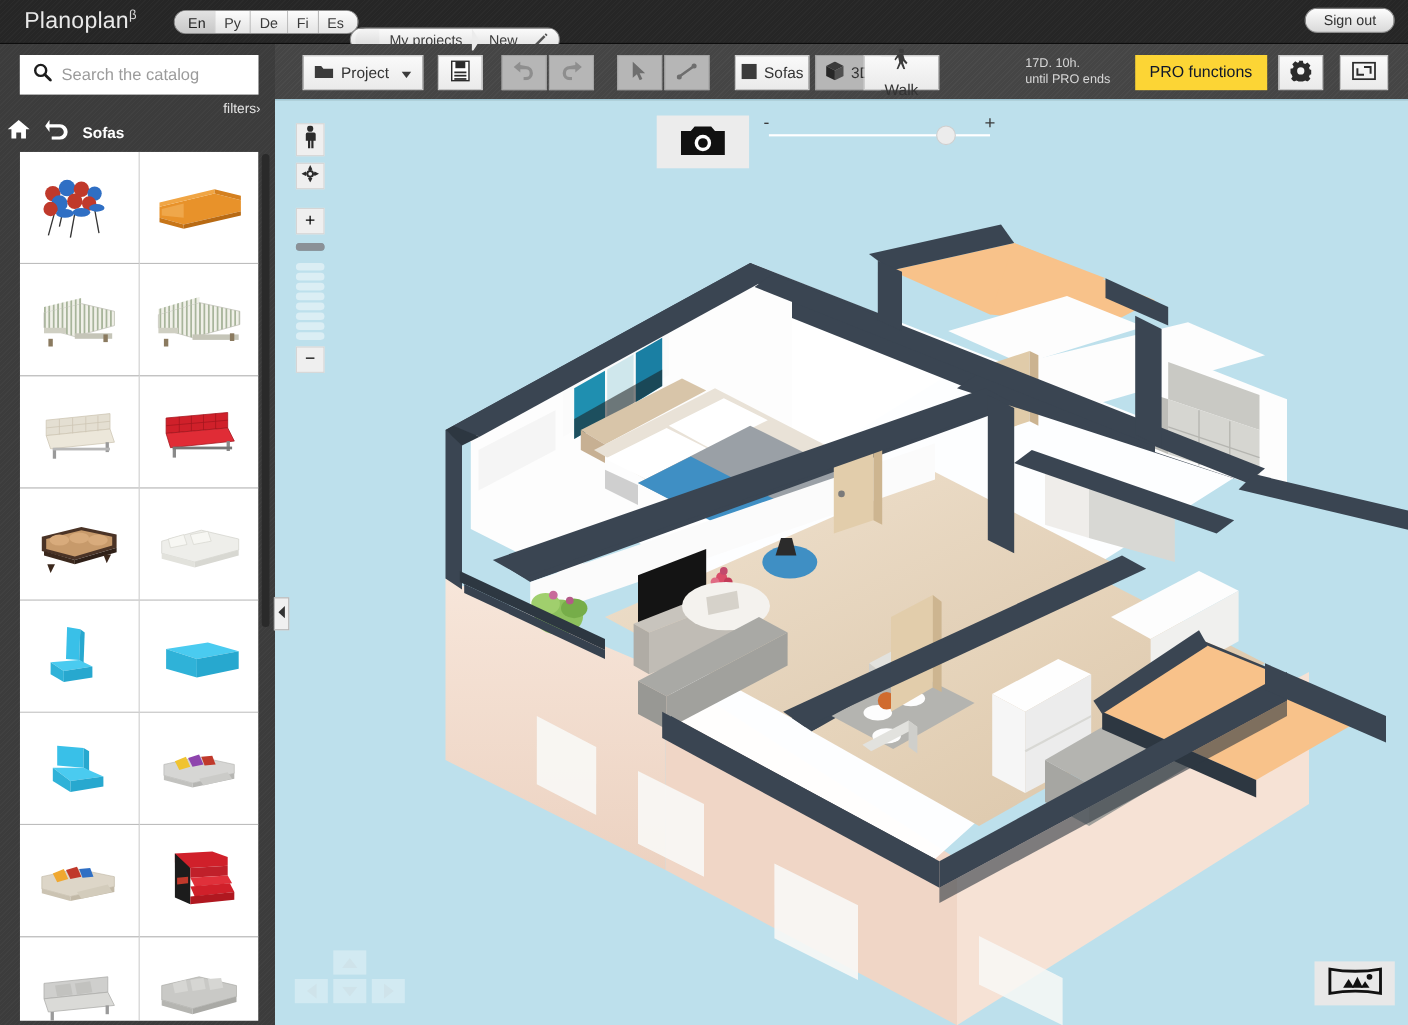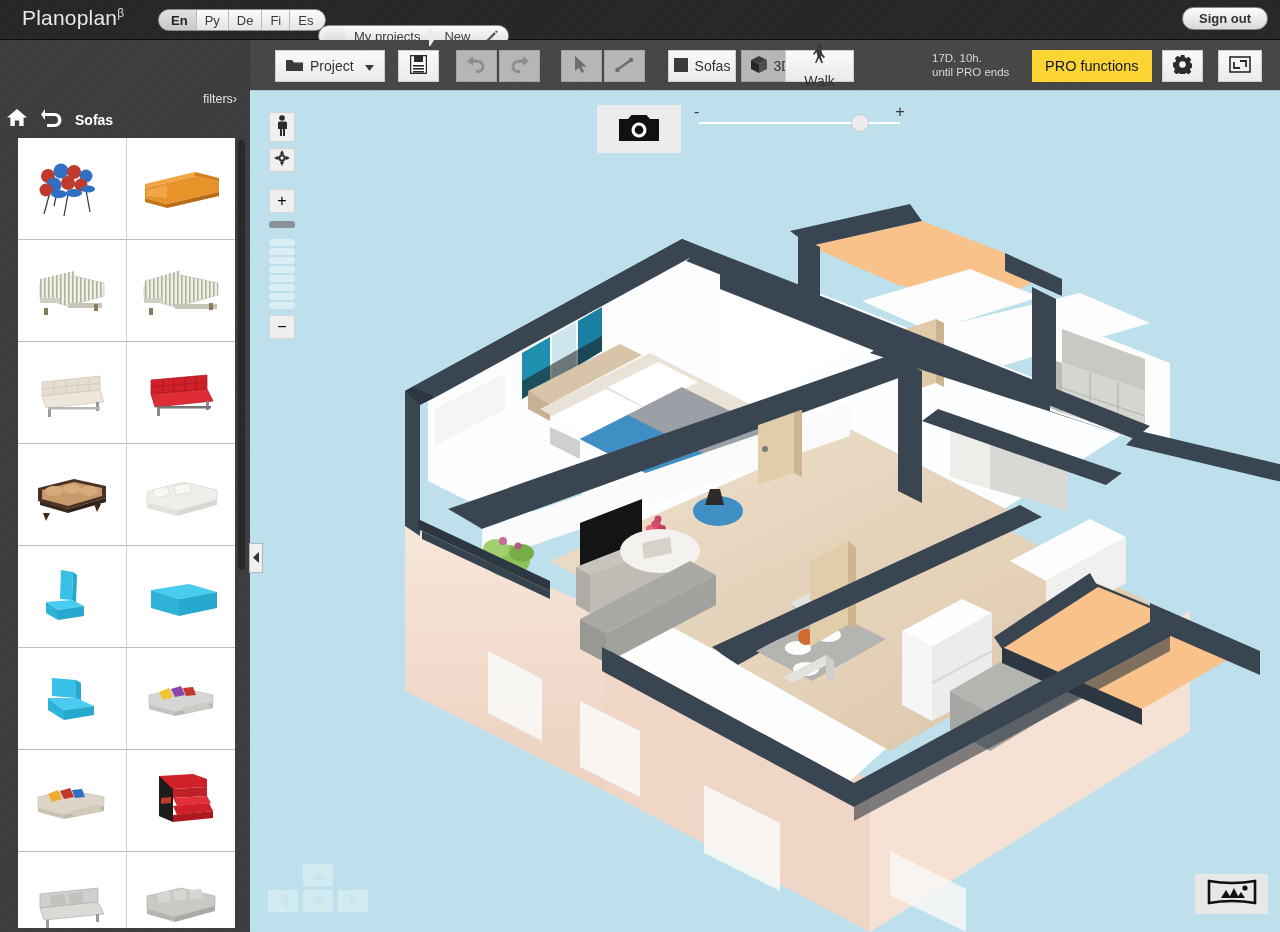--- a/index.html
+++ b/index.html
@@ -28,21 +28,21 @@
     background:linear-gradient(#fbfbfb,#dcdcdc);
     display:flex; align-items:stretch; overflow:hidden;
     border:1px solid #8d8d8d;
   }
   #langs { left:158px; top:9px; }
   #langs .lang {
     padding:0 8px; display:flex; align-items:center; justify-content:center;
     font-size:13px; color:#3a3a3a; border-right:1px solid #b9b9b9;
     background:linear-gradient(#fcfcfc,#e4e4e4); cursor:pointer;
   }
-  #langs .lang:first-child { padding-left:12px; border-radius:11px 0 0 11px;font-weight:bold; }
+  #langs .lang:first-child { padding-left:12px; border-radius:11px 0 0 11px; }
   #langs .lang:last-child { border-right:none; padding-right:12px; border-radius:0 11px 11px 0; }
   #langs .lang.sel { background:linear-gradient(#e2e2e2,#c8c8c8); color:#222; }
 
   #breadcrumb { left:318px; top:9px; padding-left:4px;margin-top:16px; }
   #breadcrumb .bcap {
     width:22px; background:linear-gradient(#f6f6f6,#d4d4d4);
     border-radius:11px 0 0 11px;
   }
   #breadcrumb .bc {
     display:flex; align-items:center; font-size:13px; color:#3c3c3c;
@@ -54,21 +54,21 @@
     border-top:11px solid transparent; border-bottom:11px solid transparent;
     border-left:7px solid #ececec; z-index:2;
   }
   #breadcrumb .bc.last { padding-left:15px; padding-right:6px;text-decoration:underline; }
   #pencil-ic { display:flex; align-items:center; padding-right:12px; }
 
   #signout {
     position:absolute; right:12px; top:7px; height:23px; padding:0 16px;
     border-radius:12px; background:linear-gradient(#fdfdfd,#d9d9d9);
     border:1px solid #8a8a8a; color:#333; font-size:13px;
-    display:flex; align-items:center; cursor:pointer;font-weight:bold;
+    display:flex; align-items:center; cursor:pointer;
   }
 
   
   #sidebar {
     position:absolute; left:0; top:40px; width:250px; height:892px;
     background:#3c3c3c;
     background-image:repeating-linear-gradient(135deg, rgba(255,255,255,.025) 0 1px, transparent 1px 3px);
   }
   #searchwrap {
     position:absolute; left:18px; top:10px; width:217px; height:36px;
@@ -240,20 +240,29 @@
           <path d="M10.1 2.3 L11.2 1.2 L12.8 2.8 L11.7 3.9 Z" fill="#555"></path>
         </svg>
     </div>
   </div>
 
   <div id="signout">Sign out</div>
 </div>
 
 <div id="sidebar">
 
+  <div id="searchwrap">
+    <span>
+      <svg width="17" height="17" viewBox="0 0 17 17">
+        <circle cx="7" cy="7" r="5" fill="none" stroke="#1d1d1d" stroke-width="2.2"></circle>
+        <line x1="10.7" y1="10.7" x2="16" y2="16" stroke="#1d1d1d" stroke-width="2.6" stroke-linecap="round"></line>
+      </svg>
+    </span>
+    <input id="search-input" type="text" placeholder="Search the catalog" style="">
+  </div>
 
   <div id="filters">filters›</div>
 
   <div id="crumbrow">
     <span>
       <svg width="22" height="19" viewBox="0 0 22 19">
         <path d="M11 1 L21 9.5 L17.6 9.5 L17.6 18 L13.2 18 L13.2 12.4 L8.8 12.4 L8.8 18 L4.4 18 L4.4 9.5 L1 9.5 Z" fill="#fff"></path>
       </svg>
     </span>
     <span>

